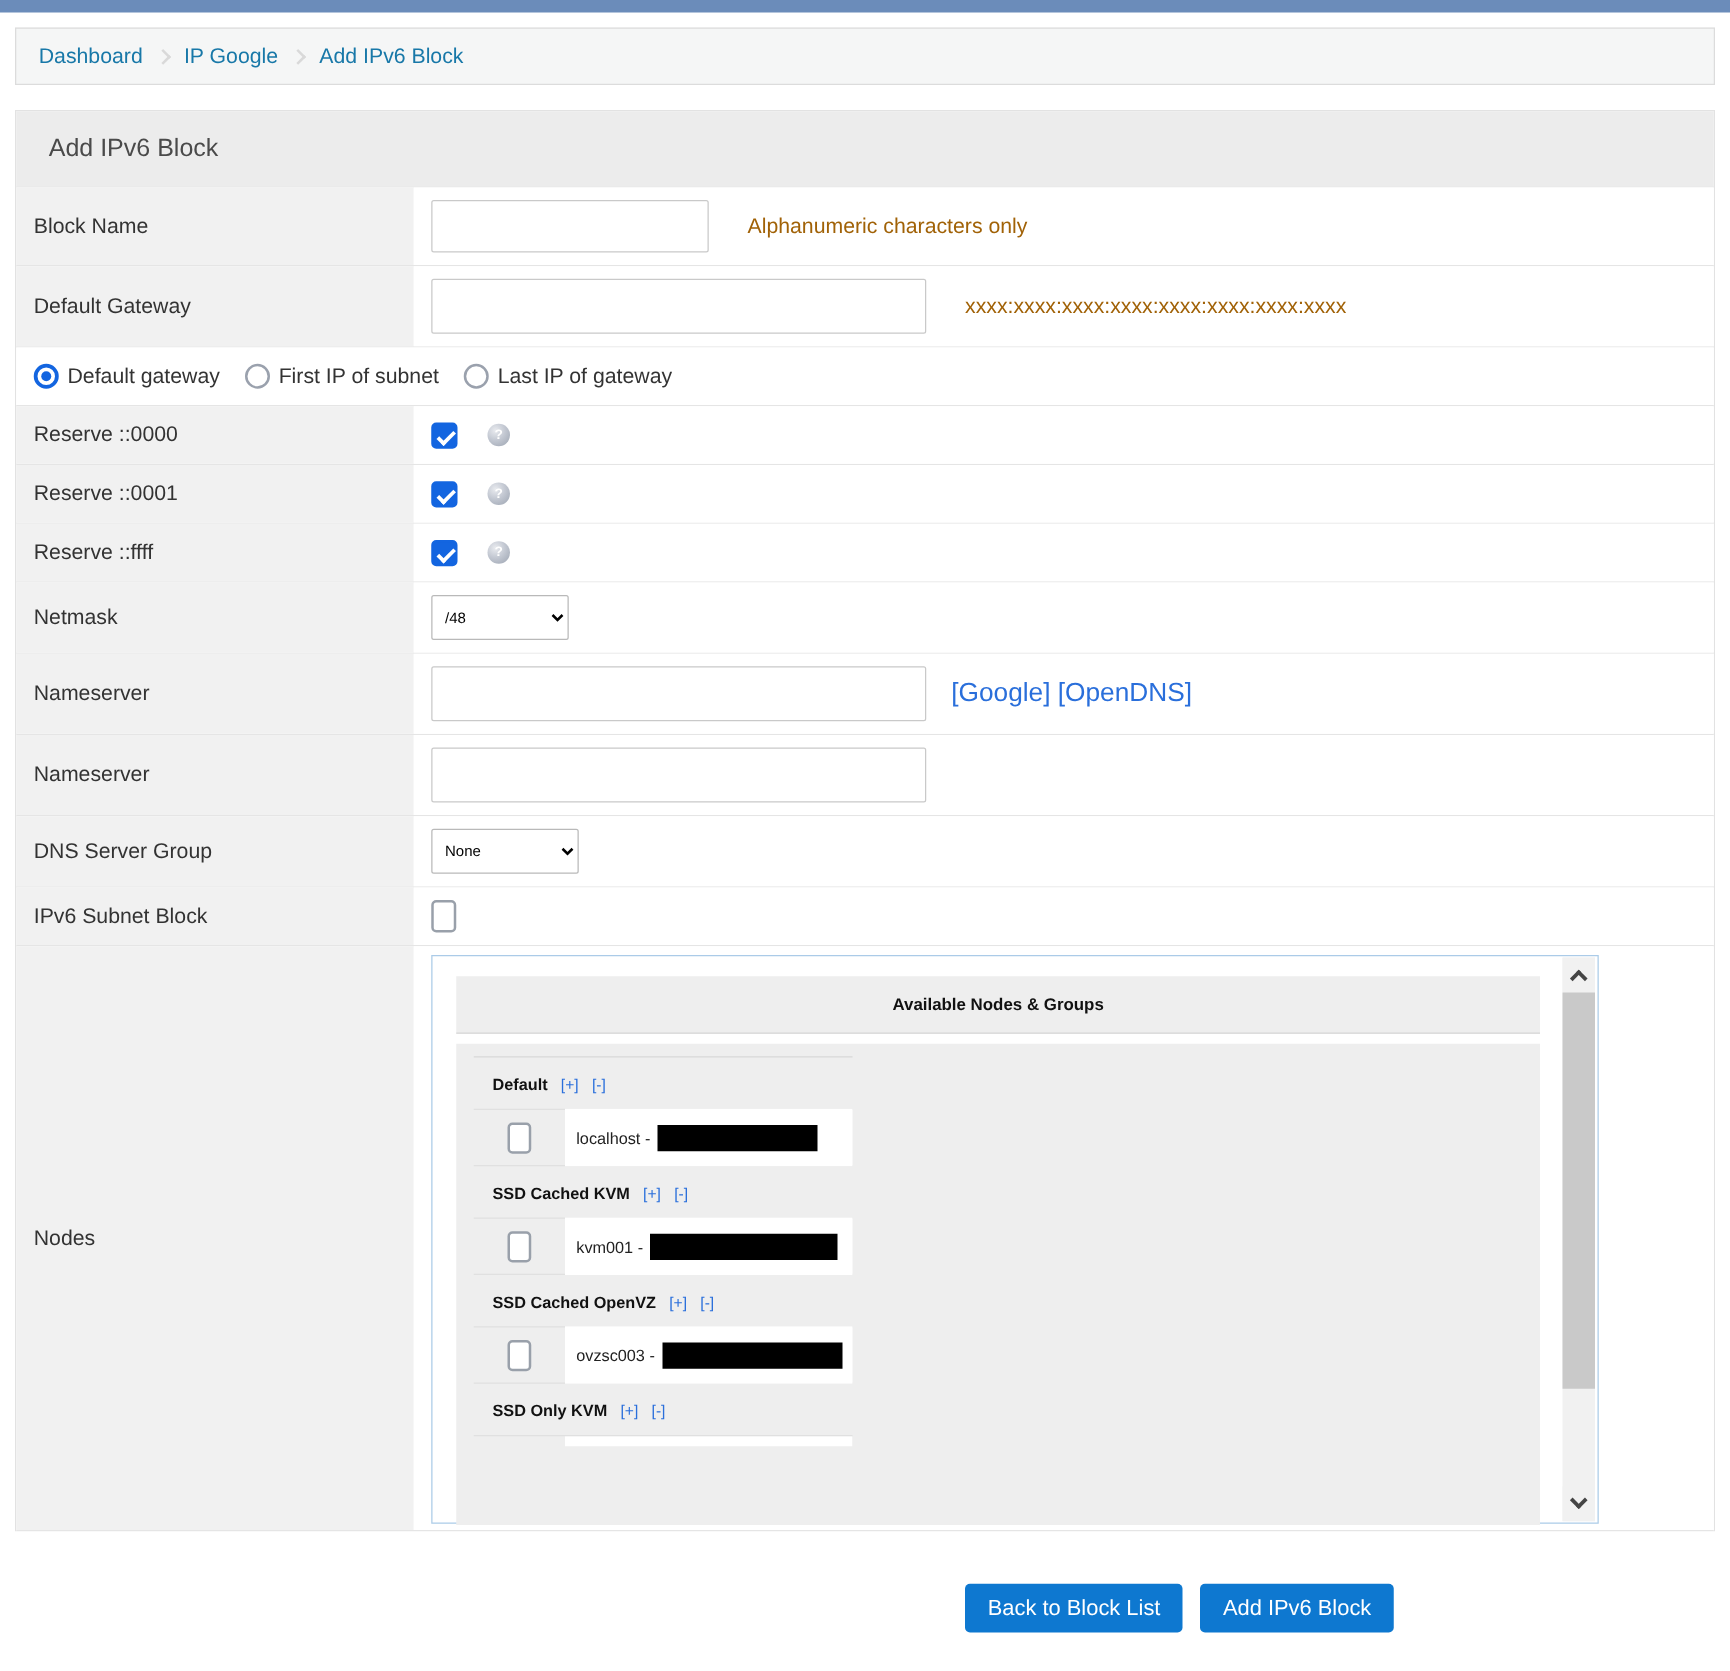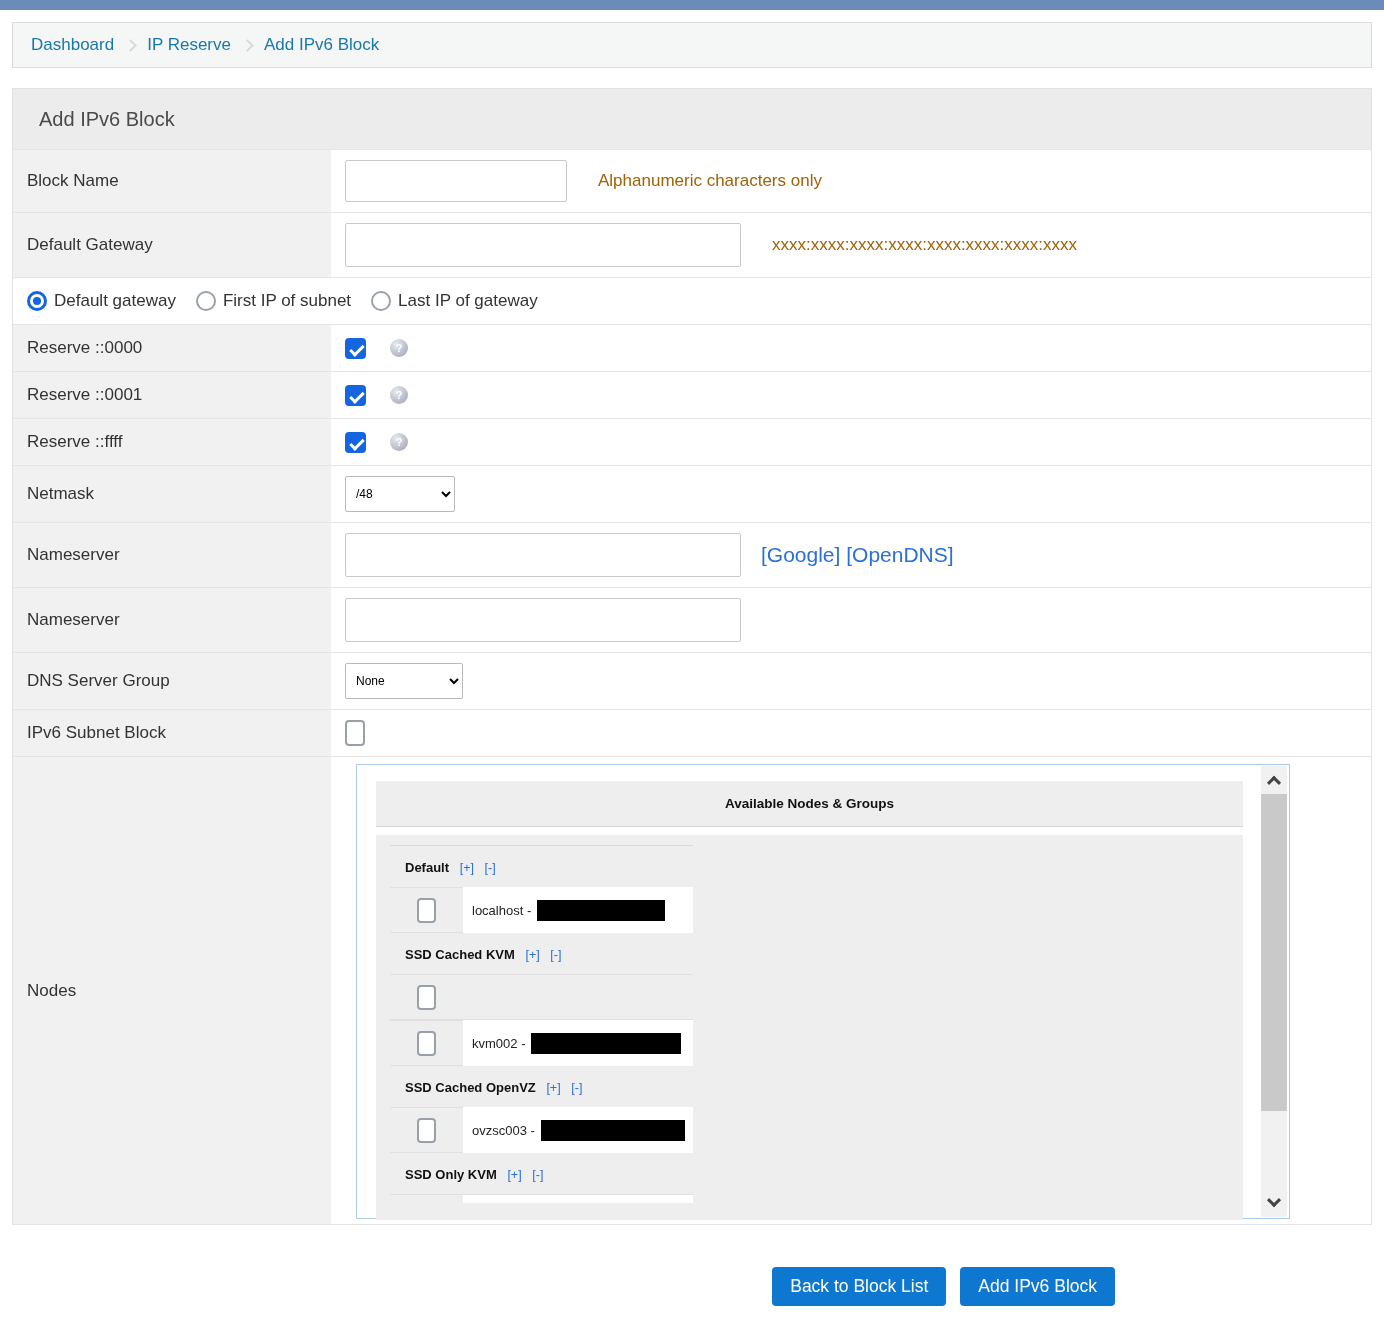--- a/index.html
+++ b/index.html
@@ -53,21 +53,21 @@
 
   .help-icon { width:18px; height:18px; margin-left:24px; border-radius:50%;
     background:radial-gradient(circle at 35% 30%, #e9ebef 0%, #c3c8d2 45%, #9ba3b0 100%);
     color:#fff; font-size:11px; font-weight:bold; display:inline-flex; align-items:center;
     justify-content:center; cursor:pointer; }
 
   select { height:36px; min-width:110px; font-size:12px; border:1px solid #b9b9b9; background:#fff;
     border-radius:2px; padding:0 6px; font-family:"Liberation Sans", sans-serif; }
 
   
-  .nodes-content { padding:7px 14px 5px 14px; align-items:flex-start;margin-left:11px; }
+  .nodes-content { padding:7px 14px 5px 14px; align-items:flex-start; }
   .nodes-box { width:934px; height:455px; border:1px solid #abcbe8; background:#fff; position:relative; }
   .nodes-table { position:absolute; left:19px; top:16px; width:867px; }
   .nodes-header { background:#eee; height:46px; display:flex; align-items:center; justify-content:center;
     font-size:13.5px; font-weight:bold; color:#111; border-bottom:1px solid #d6d6d6; }
   .nodes-body { margin-top:8px; background:#eee; height:385px; padding:10px 0 0 14px; overflow:hidden; }
   .inner-table { width:303px; border-top:1px solid #d8d8d8; }
   .group-row { padding:14px 0 12px 15px; font-size:13px; color:#111; }
   .group-name { font-weight:bold; }
   .gc-link { color:#2a6fdb; font-size:12.5px; margin-left:7px; cursor:pointer; }
   .gc-link:first-of-type { margin-left:10px; }
@@ -96,21 +96,21 @@
     padding:0 18px; font-size:17.5px; font-family:Liberation Sans, sans-serif; cursor:pointer; }
 </style>
 </head>
 <body>
 
 <div class="topbar"></div>
 
 <div class="breadcrumb">
   <span class="crumb">Dashboard</span>
   <span class="crumb-sep"></span>
-  <span class="crumb">IP Reserve</span>
+  <span class="crumb">IP Google</span>
   <span class="crumb-sep"></span>
   <span class="crumb">Add IPv6 Block</span>
 </div>
 
 <div class="panel">
   <div class="panel-header">Add IPv6 Block</div>
 
   <div class="frow">
     <div class="flabel">Block Name</div>
     <div class="fcontent">
@@ -239,27 +239,22 @@
 
               <div class="group-row">
                 <span class="group-name">SSD Cached KVM</span>
                 <span class="gc-link">[+]</span>
                 <span class="gc-link">[-]</span>
               </div>
               <div class="node-row">
                 <span class="node-cb-cell">
                   <input type="checkbox" class="cb-node" style="">
                 </span>
-              </div>
-              <div class="node-row">
-                <span class="node-cb-cell">
-                  <input type="checkbox" class="cb-node" style="">
-                </span>
                 <span class="node-name-cell">
-                  <span>kvm002 -</span>
+                  <span>kvm001 -</span>
                   <span class="redact rw-150"></span>
                 </span>
               </div>
 
               <div class="group-row">
                 <span class="group-name">SSD Cached OpenVZ</span>
                 <span class="gc-link">[+]</span>
                 <span class="gc-link">[-]</span>
               </div>
               <div class="node-row">

